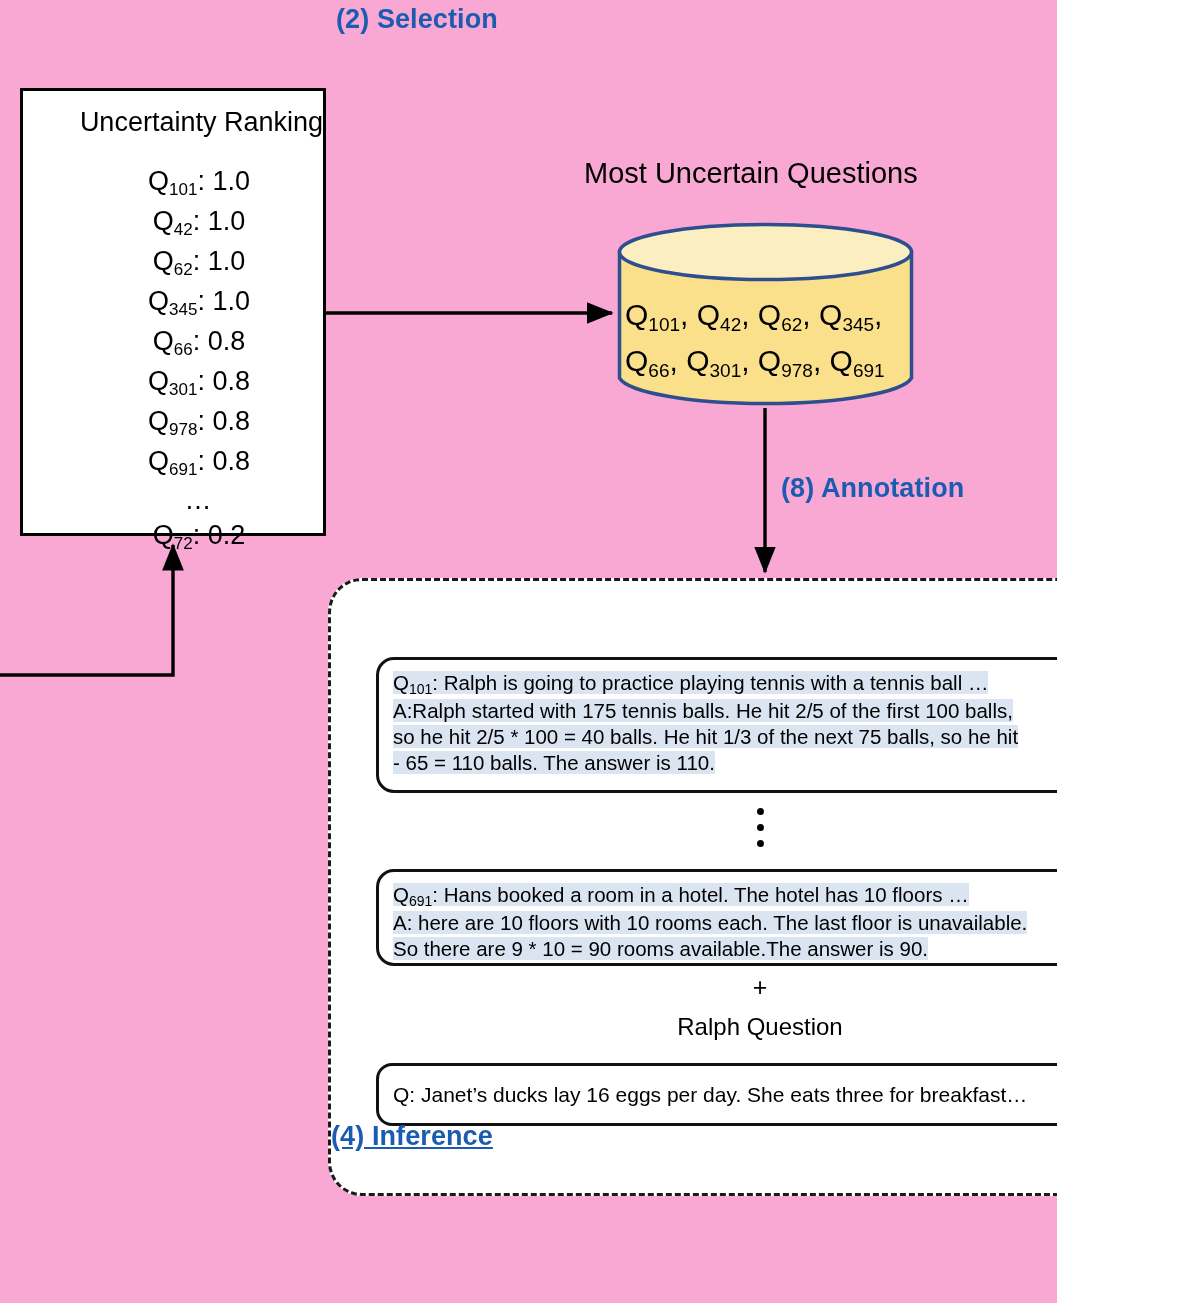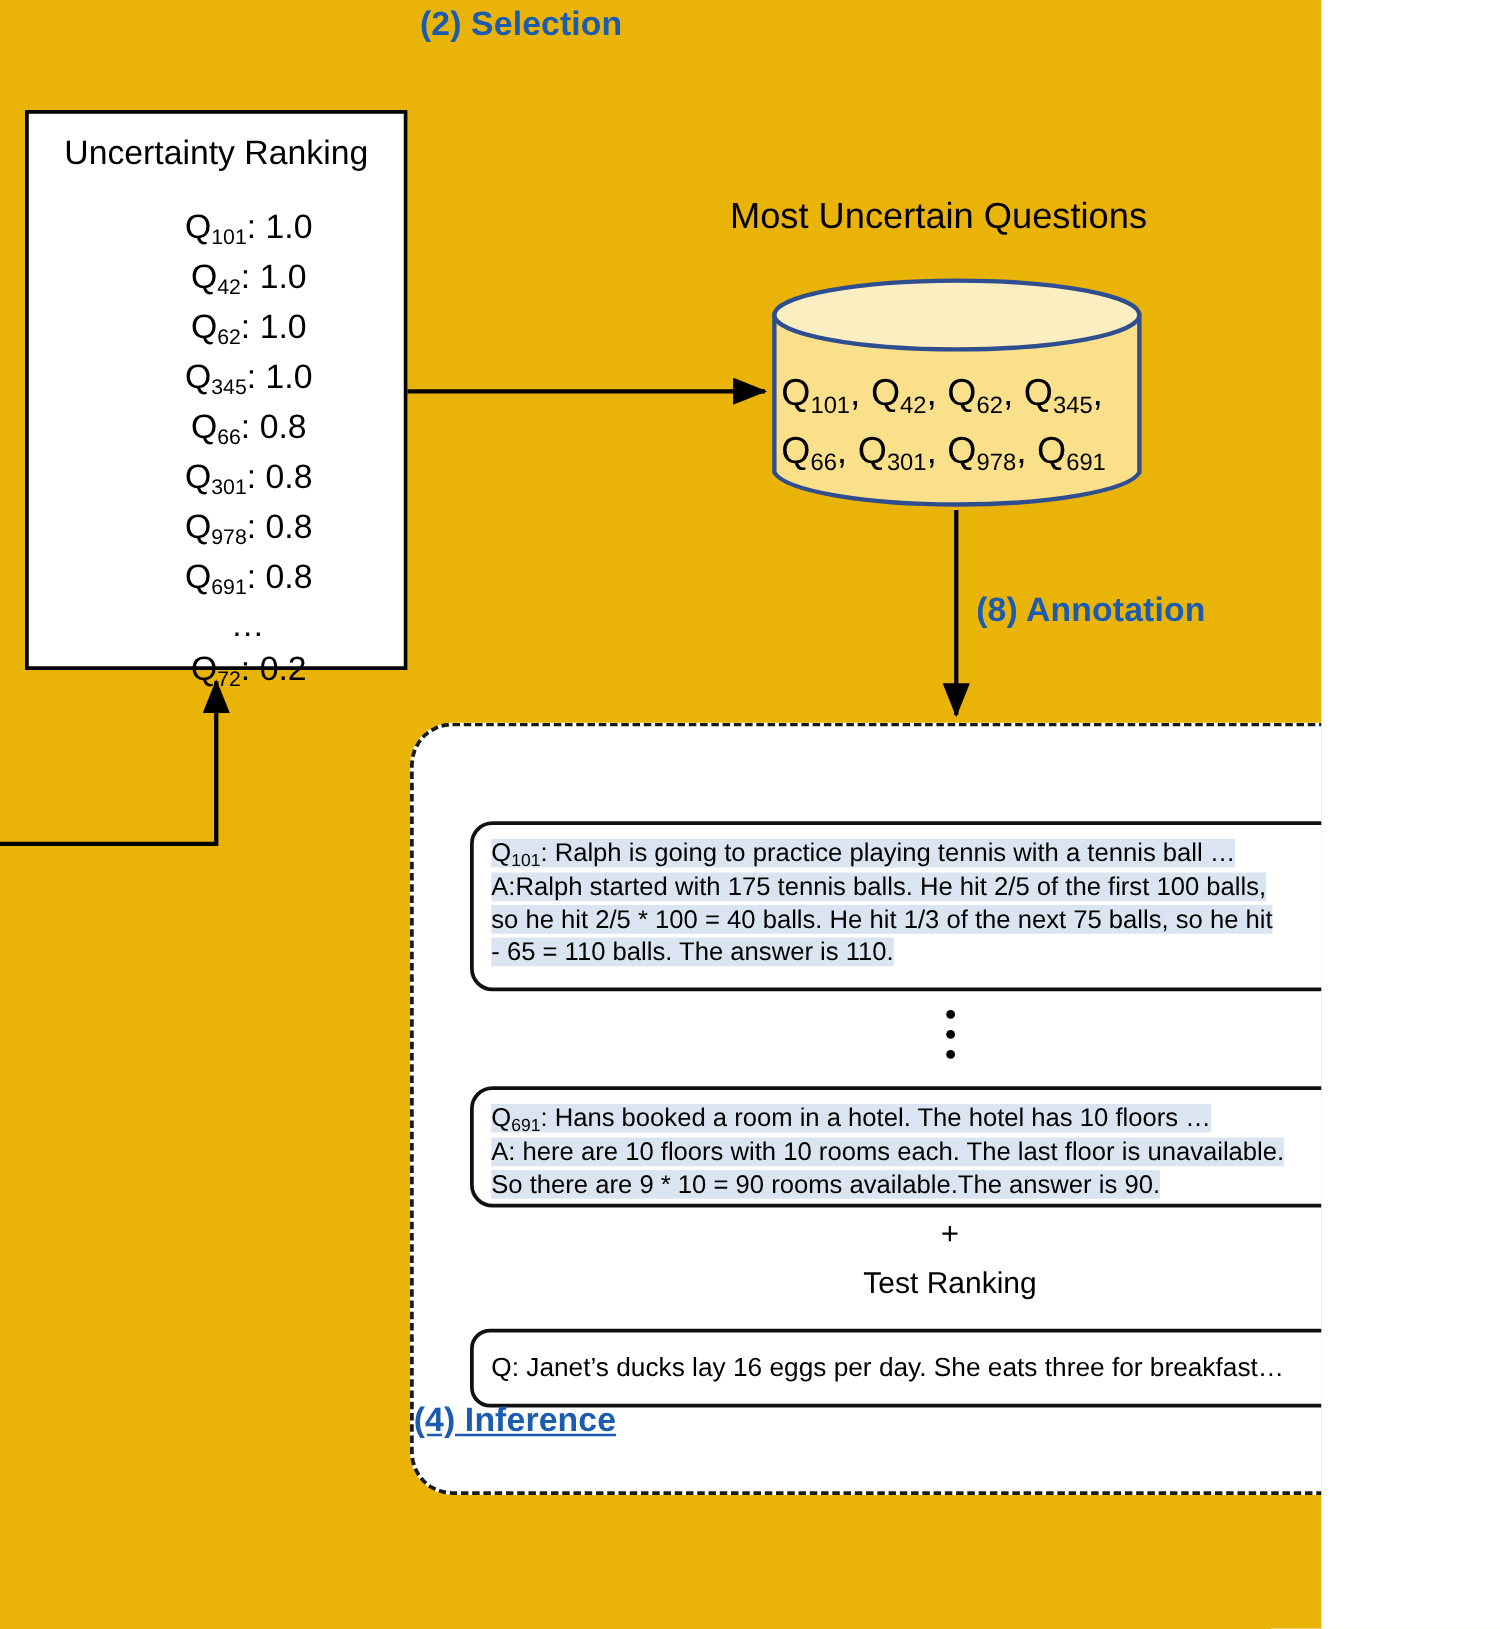--- a/index.html
+++ b/index.html
@@ -8,21 +8,21 @@
     background: #ffffff;
   }
   body {
     font-family: "Liberation Sans", sans-serif;
     color: #000000;
   }
   #canvas {
     position: relative;
     width: 1057px;
     height: 1303px;
-    background: #eab308;
+    background: #f9a8d4;
     overflow: hidden;
   }
 
   
   .abs { position: absolute; }
   .stage-label {
     font-weight: bold;
     color: #1b5cb0;
     font-size: 27px;
     letter-spacing: 0.1px;
@@ -37,21 +37,21 @@
     height: 448px;
     border: 3px solid #000;
     background: #fff;
     box-sizing: border-box;
   }
   #ranking-title {
     position: absolute;
     top: 16px;
     left: 0;
     width: 100%;
-    text-align: center;
+    text-align: right;
     font-size: 27px;
     white-space: nowrap;
   }
   #ranking-list {
     position: absolute;
     top: 72px;
     left: 0;
     width: 100%;
     text-align: center;
     padding-left: 26px;
@@ -315,21 +315,21 @@
     </div>
 
     <div class="exemplar-card" id="exemplar-2">
       <div class="ex-line"><span class="hl">Q<sub>691</sub><span>: Hans booked a room in a hotel. The hotel has 10 floors …</span></span></div>
       <div class="ex-line"><span class="hl">A: here are 10 floors with 10 rooms each. The last floor is unavailable.</span></div>
       <div class="ex-line"><span class="hl">So there are 9 * 10 = 90 rooms available.The answer is 90.</span></div>
     </div>
 
     <div id="plus-sign">+</div>
 
-    <div id="test-q-label">Test Ranking</div>
+    <div id="test-q-label">Ralph Question</div>
 
     <div id="test-question-card">
       <div id="test-question-text">Q: Janet’s ducks lay 16 eggs per day. She eats three for breakfast…</div>
     </div>
 
     <div id="inference-label" class="stage-label">(4) Inference</div>
   </div>
 
   <svg class="abs" id="arrow-layer">
     <defs>

